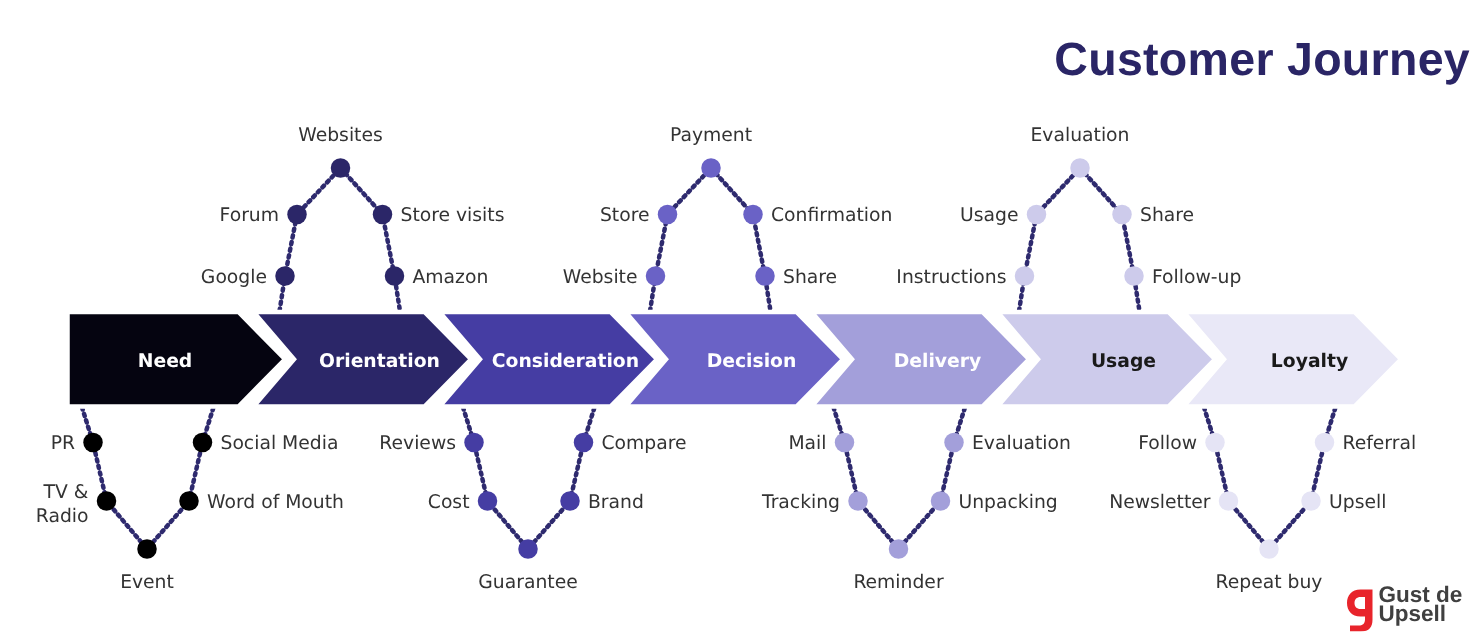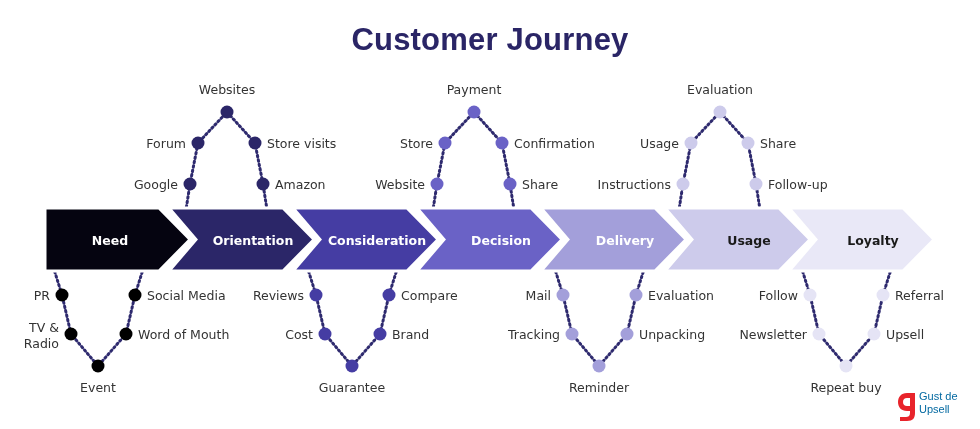--- a/index.html
+++ b/index.html
@@ -1,26 +1,26 @@
 <!DOCTYPE html>
 <html><head>
   <meta charset="utf-8">
   <style>
     html, body { margin: 0; padding: 0; background: #ffffff; }
     body { width: 980px; height: 429px; position: relative; overflow: hidden;
            font-family: "DejaVu Sans", sans-serif; }
-    #title { position: absolute; left: 0; top: 22px; width: 980px; text-align: center;
+    #title { position: absolute; left: 0; top: 22px; width: 980px; text-align: right;
              font-family: "Liberation Sans", sans-serif; font-weight: bold; font-size: 31px;
              color: #2a2566; letter-spacing: 0.2px; }
     svg#diagram { position: absolute; left: 0; top: 0; }
     .lbl { font-family: "DejaVu Sans", sans-serif; font-size: 12.5px; fill: #333333; }
     .stage-lbl { font-family: "DejaVu Sans", sans-serif; font-weight: bold; font-size: 12.5px; }
     #logo { position: absolute; left: 897px; top: 390px; width: 80px; height: 32px; }
     #logo-text { position: absolute; left: 22px; top: 0; font-family: "Liberation Sans", sans-serif;
-                 font-weight: normal; font-size: 11px; line-height: 13px; color: #0369a1; }
+                 font-weight: bold; font-size: 15px; line-height: 13px; color: #404040; }
   </style>
 </head>
 <body>
 
 <div id="title">Customer Journey</div>
 
 <svg id="diagram" width="980" height="429" viewBox="0 0 980 429" xmlns="http://www.w3.org/2000/svg">
   <g id="connectors">
       <polyline points="52,263 62,295 71,334 98,366 126,334 135,295 145,263" fill="none" stroke="#2e2a6e" stroke-width="3" stroke-dasharray="1.5 3" stroke-linecap="round"></polyline>
       <polyline points="185,216 190,184 198,143 227,112 255,143 263,184 268,216" fill="none" stroke="#2e2a6e" stroke-width="3" stroke-dasharray="1.5 3" stroke-linecap="round"></polyline>

